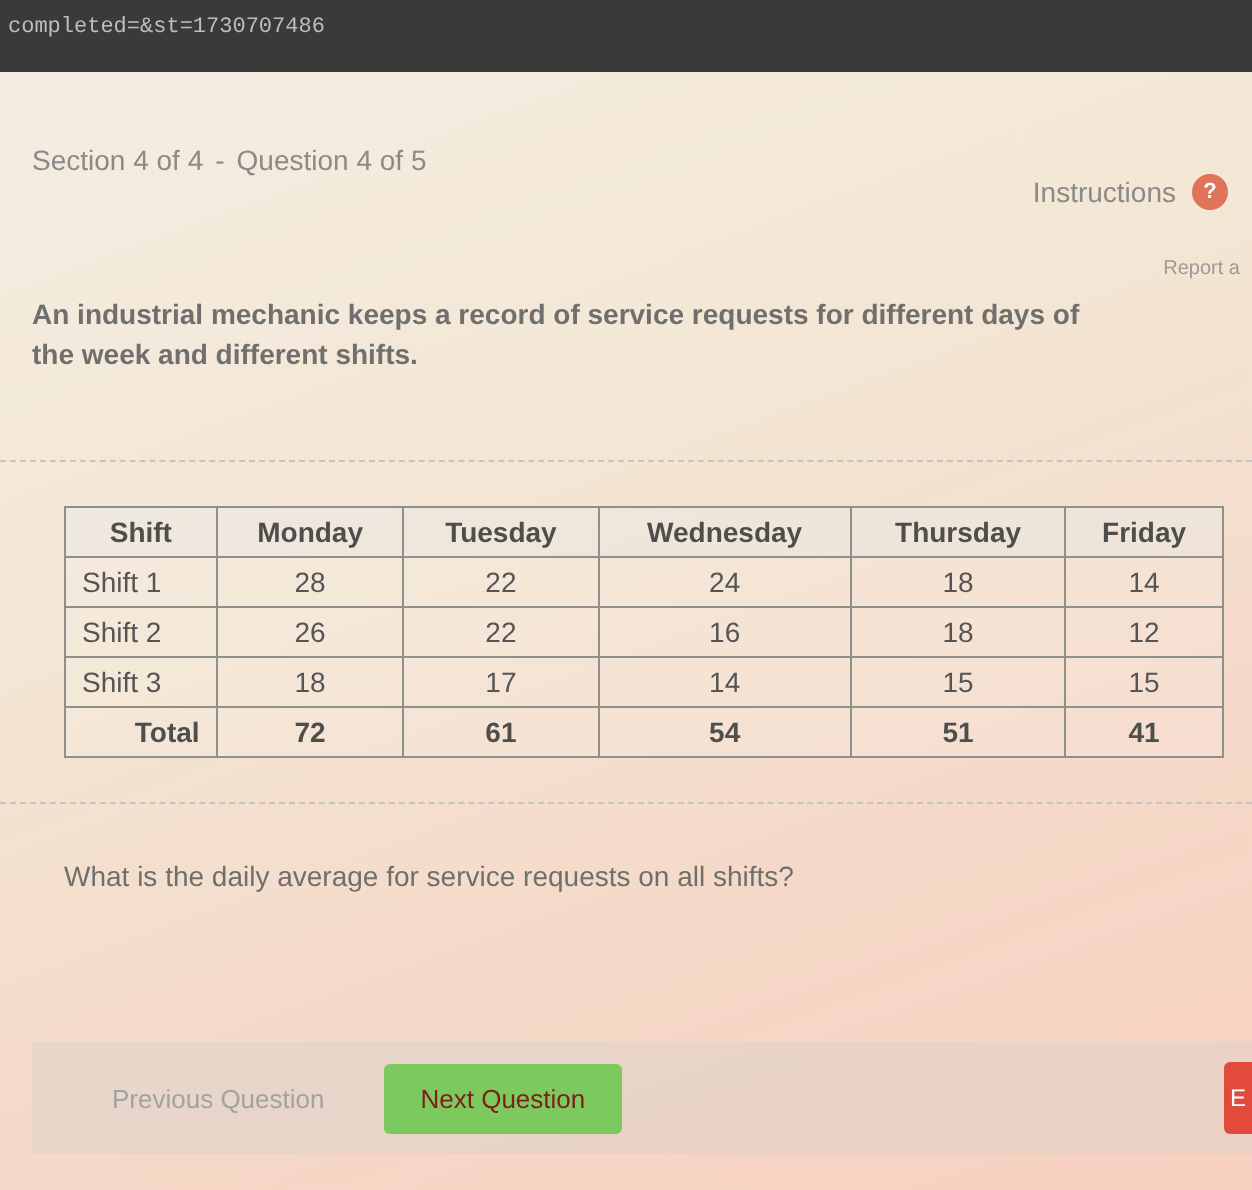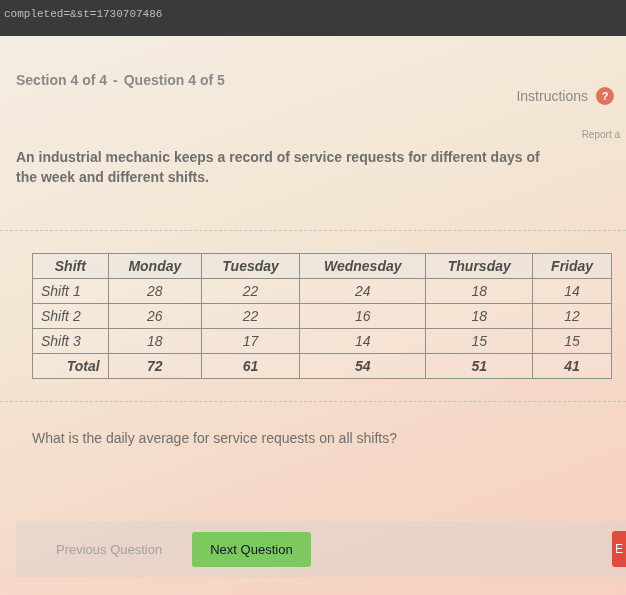--- a/index.html
+++ b/index.html
@@ -23,21 +23,21 @@
     }
     .crumbs {
       display: flex;
       align-items: center;
       justify-content: space-between;
       padding-right: 12px;
       color: #8a8a88;
       font-size: 14px;
       margin-bottom: 22px;
     }
-    .crumbs-left { display:flex; align-items:center; gap:6px;font-weight:bold;}
+    .crumbs-left { display:flex; align-items:center; gap:6px;}
     .instr-wrap { display:flex; align-items:center; gap:8px; color:#8a8a88; font-size:14px;margin-top:33px;}
     .badge {
       display:inline-flex; align-items:center; justify-content:center;
       width:18px; height:18px; border-radius:50%;
       background:#e0745a; color:#fff; font-size:11px; font-weight:bold;
     }
     .prompt-row {
       display:flex; justify-content:space-between; align-items:flex-start;
       padding-right: 6px;
       margin-bottom: 14px;
@@ -55,21 +55,20 @@
     }
     .dashed-area {
       border-top: 1px dashed #c4c4c0;
       border-bottom: 1px dashed #c4c4c0;
       padding: 0;
       margin-left: -16px;
       padding-left: 16px;
     }
     .table-wrap {
       padding: 22px 0 22px 16px;
-      font-style: italic;
     }
     table {
       border-collapse: collapse;
       width: 580px;
       background: rgba(255,255,255,0.15);
     }
     th, td {
       border: 1px solid #8f8f8c;
       text-align: center;
       font-size: 14px;
@@ -109,21 +108,21 @@
       display:flex; align-items:center;
       padding-left: 40px;
       gap: 30px;
     }
     .btn-prev {
       color:#a2a29f; font-size:13px;
       background:transparent; border:none;
     }
     .btn-next {
       background:#7cc95e;
-      color:#0f172a;
+      color:#7f1d1d;
       border:none;
       border-radius:3px;
       padding: 10px 18px;
       font-size:13px;
       text-align:center;
     }
     .btn-end {
       position:absolute; right:0; top:50%; transform:translateY(-50%);
       background:#e24b3b; color:#fff; border:none;
       width:14px; height:36px;

